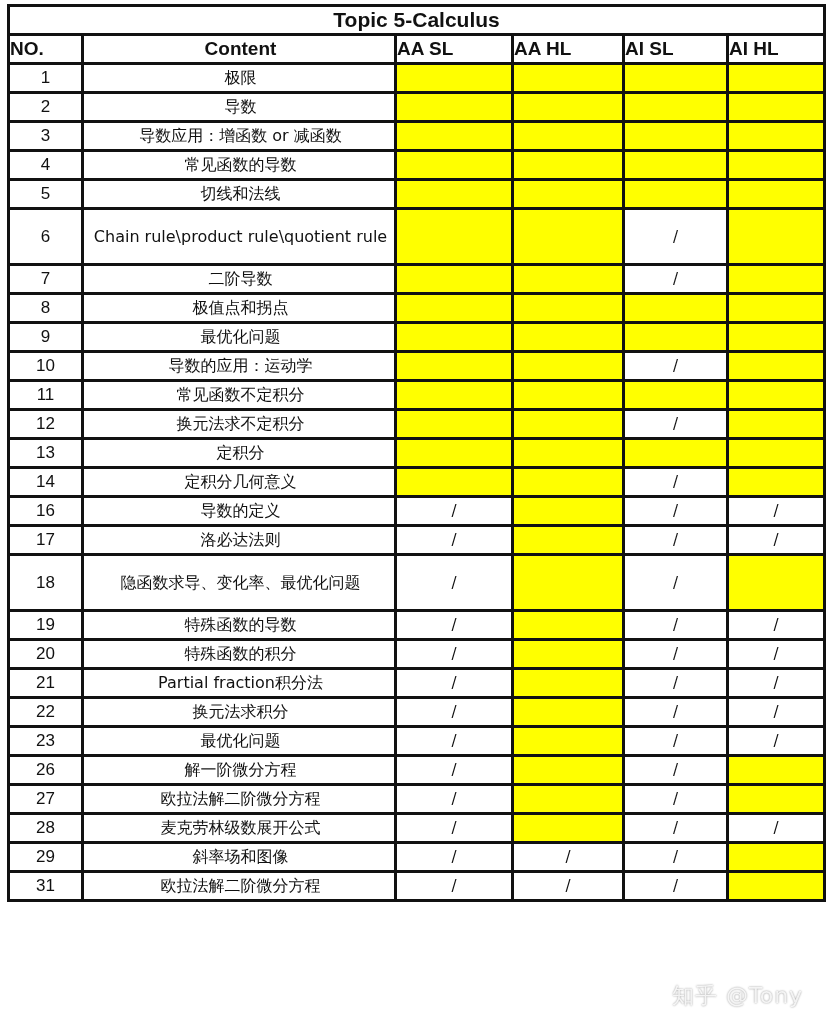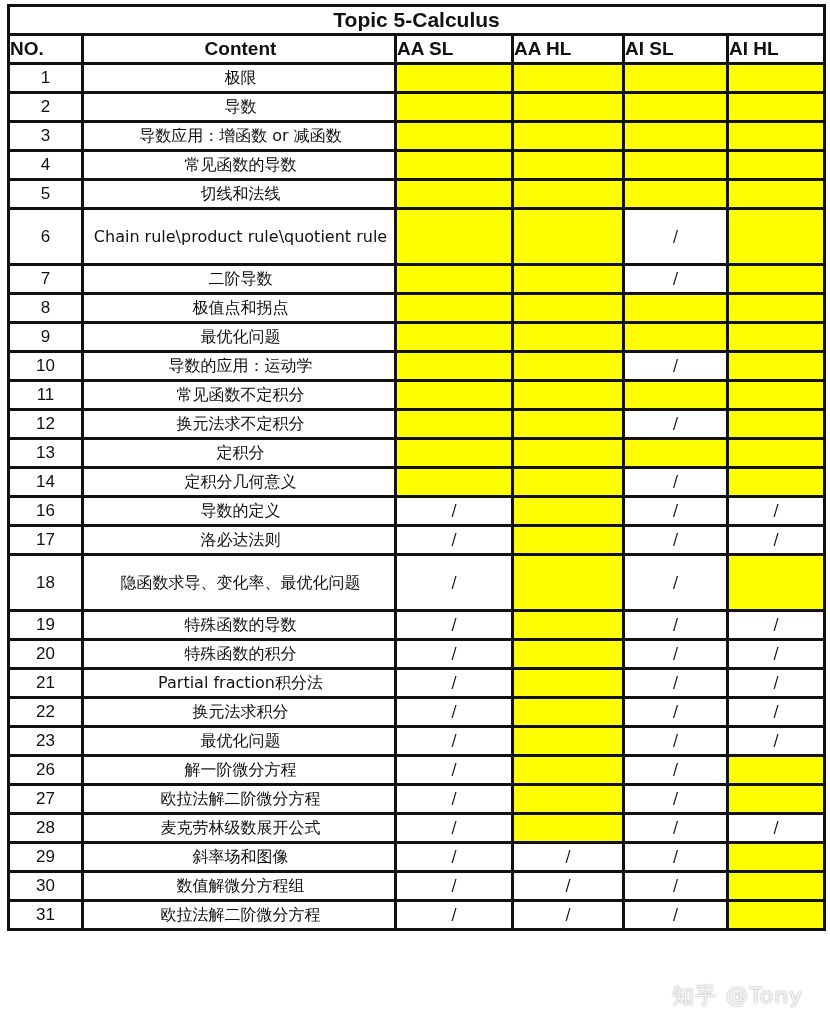--- a/index.html
+++ b/index.html
@@ -247,28 +247,20 @@
         </tr>
         <tr>
           <td class="no">29</td>
           <td class="content">斜率场和图像</td>
           <td class="c dash-l">/</td>
           <td class="c dash-l">/</td>
           <td class="c dash-l">/</td>
           <td class="c dash-l y"></td>
         </tr>
         <tr>
-          <td class="no">30</td>
-          <td class="content">数值解微分方程组</td>
-          <td class="c dash-l">/</td>
-          <td class="c dash-l">/</td>
-          <td class="c dash-l">/</td>
-          <td class="c dash-l y"></td>
-        </tr>
-        <tr>
           <td class="no">31</td>
           <td class="content">欧拉法解二阶微分方程</td>
           <td class="c dash-l">/</td>
           <td class="c dash-l">/</td>
           <td class="c dash-l">/</td>
           <td class="c dash-l y"></td>
         </tr>
       </tbody>
   </table>
 </div>

